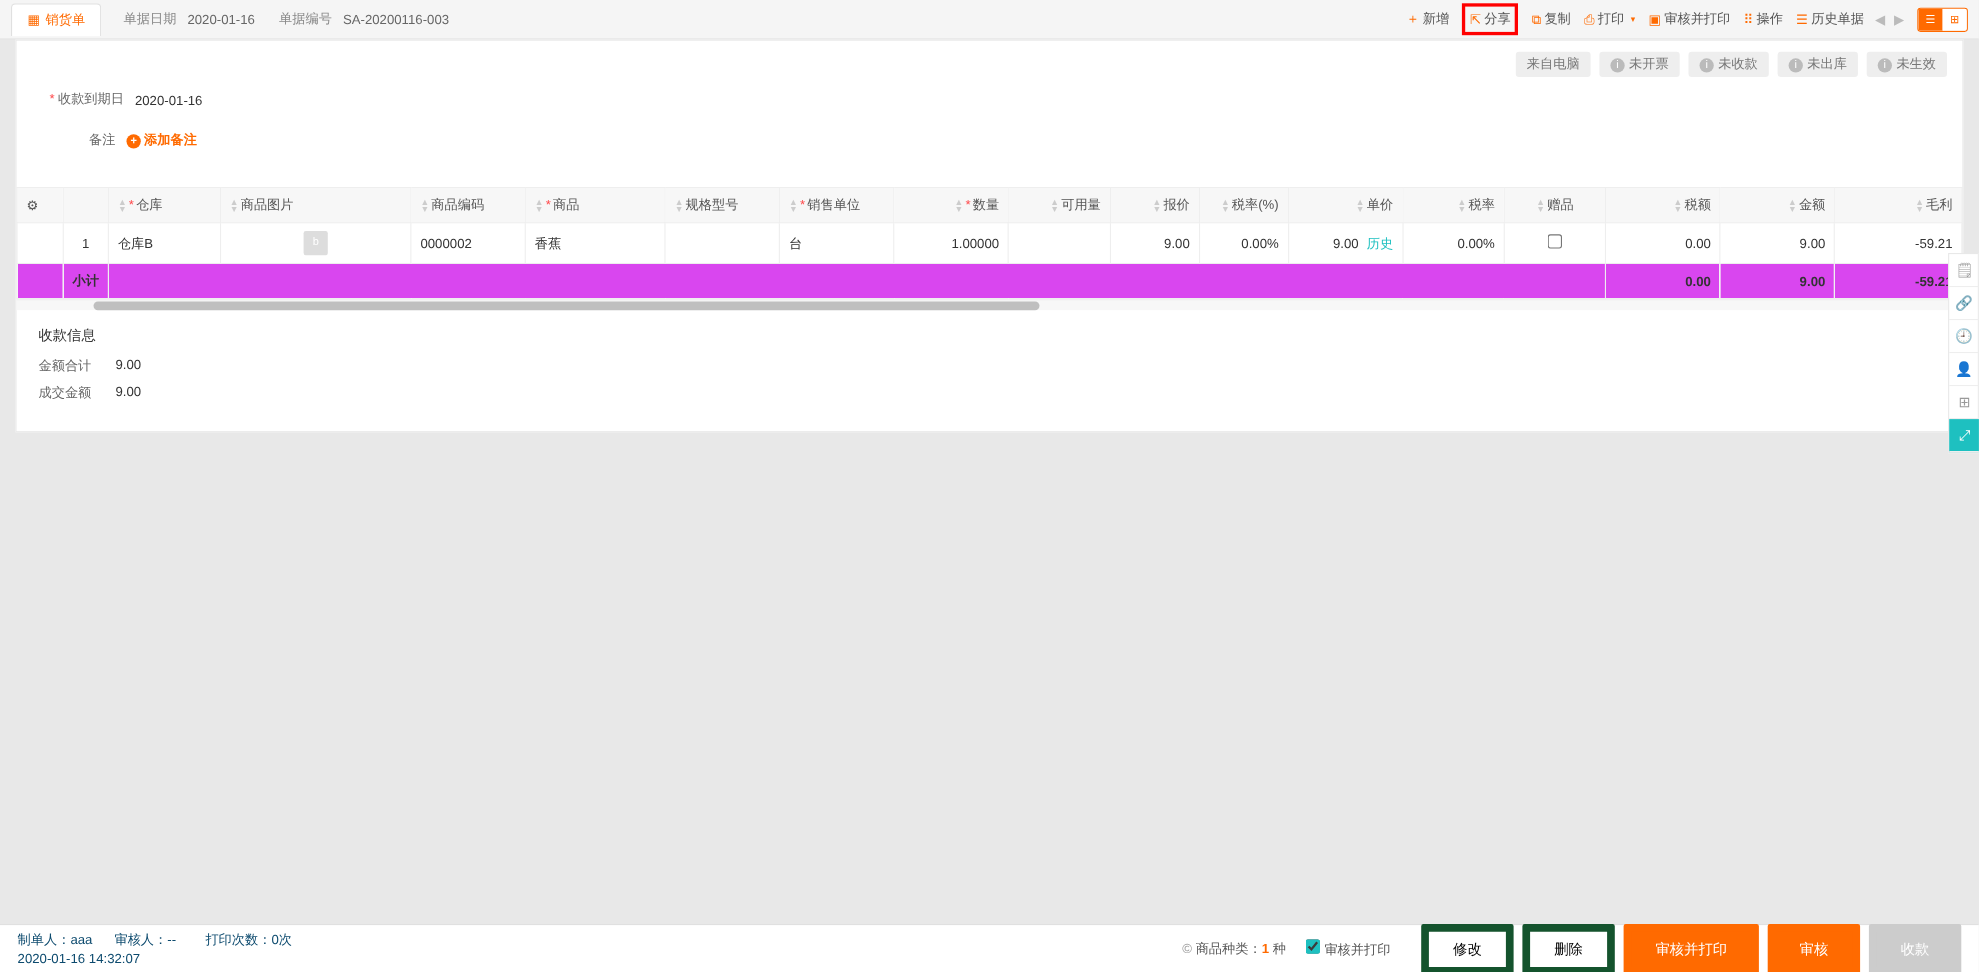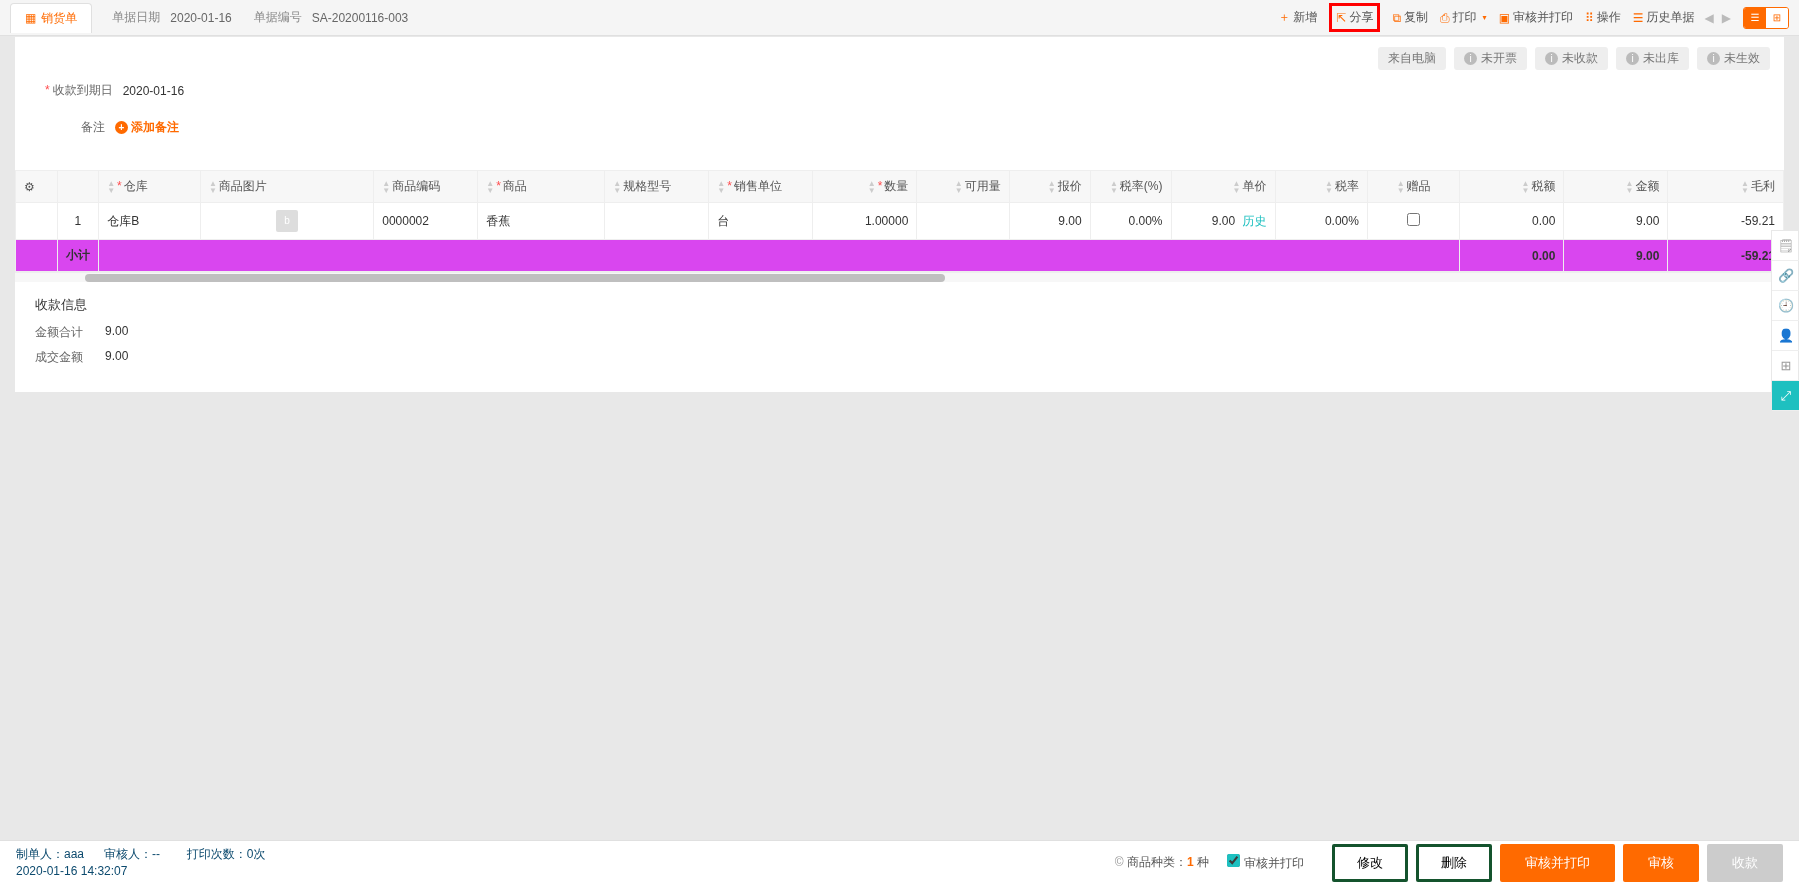--- a/index.html
+++ b/index.html
@@ -62,21 +62,21 @@
 .pay-col .prow .pl { width: 70px; color: #666; }
 .pay-col .prow .pv { color: #333; }
 .red { color: #ff4d4f; }
 
 
 .footer { position: absolute; bottom: 0; left: 0; right: 0; height: 44px; background: #fff; border-top: 1px solid #e0e0e0; display: flex; align-items: center; padding: 0 16px; }
 .footer .meta-ft { color: #0c4a6e; line-height: 1.4; }
 .footer .spacer { flex: 1; }
 .footer .stats { color: #555; display: flex; align-items: center; gap: 18px; margin-right: 20px; }
 .footer .stats .orange { color: #ff6a00; font-weight: bold; }
-.btn { padding: 7px 22px; border: 3px solid #14532d; background: #fff; cursor: pointer; margin-left: 8px; border-radius: 2px; font-size: 13px; font-family: Liberation Serif, serif; }
+.btn { padding: 7px 22px; border: 7px solid #14532d; background: #fff; cursor: pointer; margin-left: 8px; border-radius: 2px; font-size: 13px; font-family: Liberation Serif, serif; }
 .btn.primary { background: #ff6a00; border-color: #ff6a00; color: #fff; }
 .btn.disabled { background: #ccc; border-color: #ccc; color: #fff; cursor: not-allowed; }
 .chk { margin-right: 4px; accent-color: #1ec0c0; }
 
 
 .side-tools { position: absolute; right: 0; top: 230px; width: 28px; background: #fff; border: 1px solid #e8e8e8; display: flex; flex-direction: column; }
 .side-tools .st { width: 28px; height: 30px; display: flex; align-items: center; justify-content: center; color: #999; border-bottom: 1px solid #eee; cursor: pointer; font-size: 13px; }
 .side-tools .st.active { background: #1ec0c0; color: #fff; }
 
 .addr-mask { display:inline-block; background:#f4f4f4; width:240px; height:18px; border-radius:2px; vertical-align:middle;}

